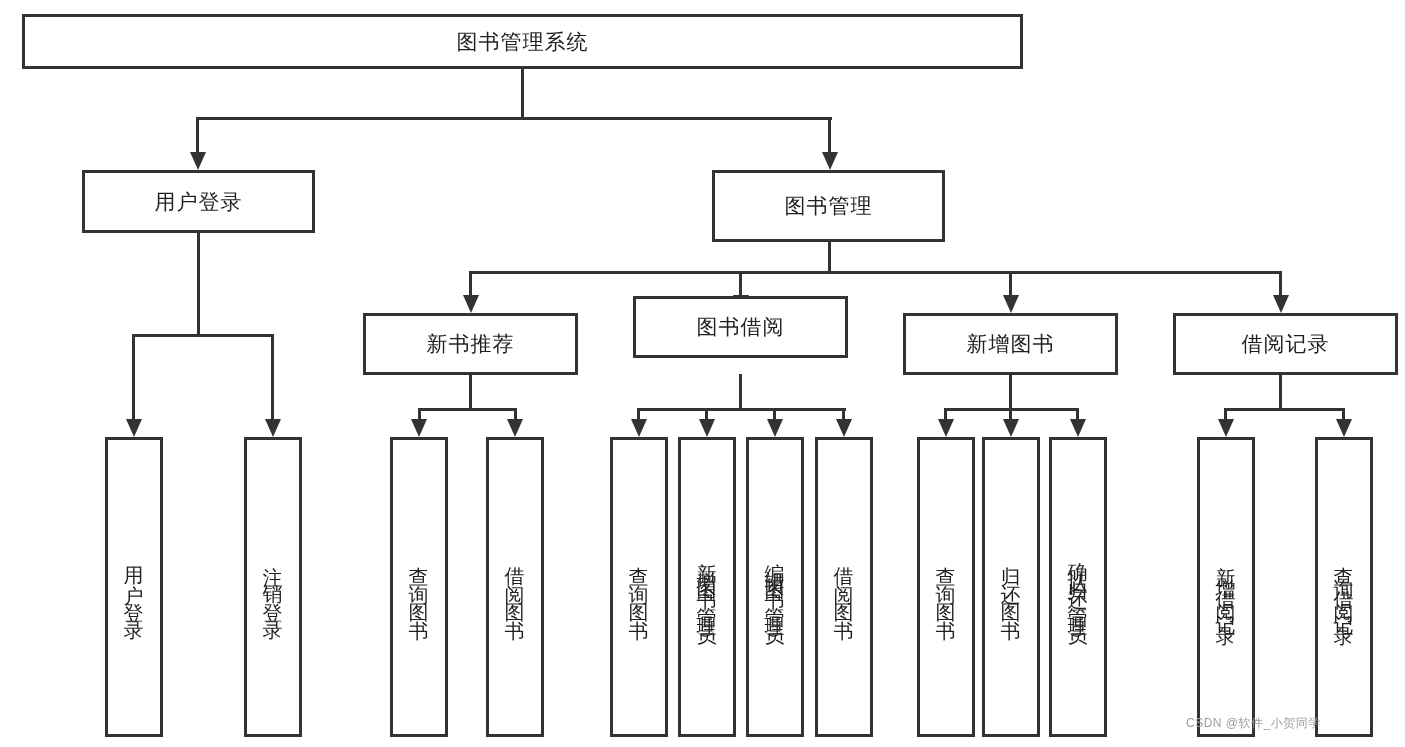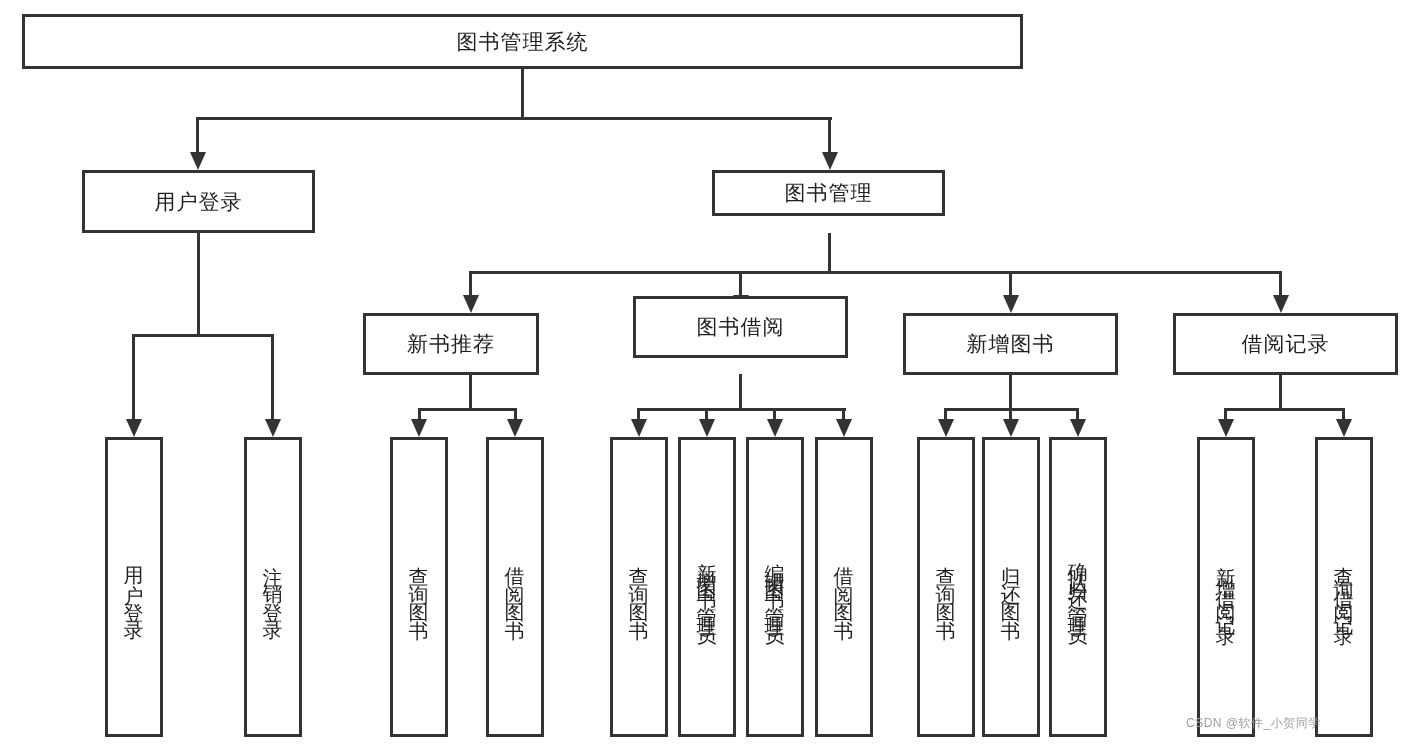--- a/index.html
+++ b/index.html
@@ -44,21 +44,21 @@
   <div class="line" style="left:521px;top:69px;width:3px;height:49px;"></div>
   <div class="line" style="left:196px;top:117px;width:636px;height:3px;"></div>
   <div class="line" style="left:196px;top:117px;width:3px;height:36px;"></div>
   <div class="arrow" style="left:190px;top:152px;"></div>
   <div class="line" style="left:828px;top:117px;width:3px;height:36px;"></div>
   <div class="arrow" style="left:822px;top:152px;"></div>
 
   <div class="box" style="left:82px;top:170px;width:233px;height:63px;">
     <span class="h-label">用户登录</span>
   </div>
-  <div class="box" style="left:712px;top:170px;width:233px;height:46px;">
+  <div class="box" style="left:712px;top:170px;width:233px;height:72px;">
     <span class="h-label">图书管理</span>
   </div>
 
   <div class="line" style="left:197px;top:233px;width:3px;height:104px;"></div>
   <div class="line" style="left:132px;top:334px;width:142px;height:3px;"></div>
   <div class="line" style="left:132px;top:334px;width:3px;height:86px;"></div>
   <div class="arrow" style="left:126px;top:419px;"></div>
   <div class="line" style="left:271px;top:334px;width:3px;height:86px;"></div>
   <div class="arrow" style="left:265px;top:419px;"></div>
 
@@ -66,21 +66,21 @@
   <div class="line" style="left:469px;top:271px;width:813px;height:3px;"></div>
   <div class="line" style="left:469px;top:271px;width:3px;height:25px;"></div>
   <div class="arrow" style="left:463px;top:295px;"></div>
   <div class="line" style="left:739px;top:271px;width:3px;height:25px;"></div>
   <div class="arrow" style="left:733px;top:295px;"></div>
   <div class="line" style="left:1009px;top:271px;width:3px;height:25px;"></div>
   <div class="arrow" style="left:1003px;top:295px;"></div>
   <div class="line" style="left:1279px;top:271px;width:3px;height:25px;"></div>
   <div class="arrow" style="left:1273px;top:295px;"></div>
 
-  <div class="box" style="left:363px;top:313px;width:176px;height:62px;">
+  <div class="box" style="left:363px;top:313px;width:215px;height:62px;">
     <span class="h-label">新书推荐</span>
   </div>
   <div class="box" style="left:633px;top:296px;width:215px;height:62px;">
     <span class="h-label">图书借阅</span>
   </div>
   <div class="box" style="left:903px;top:313px;width:215px;height:62px;">
     <span class="h-label">新增图书</span>
   </div>
   <div class="box" style="left:1173px;top:313px;width:225px;height:62px;">
     <span class="h-label">借阅记录</span>

